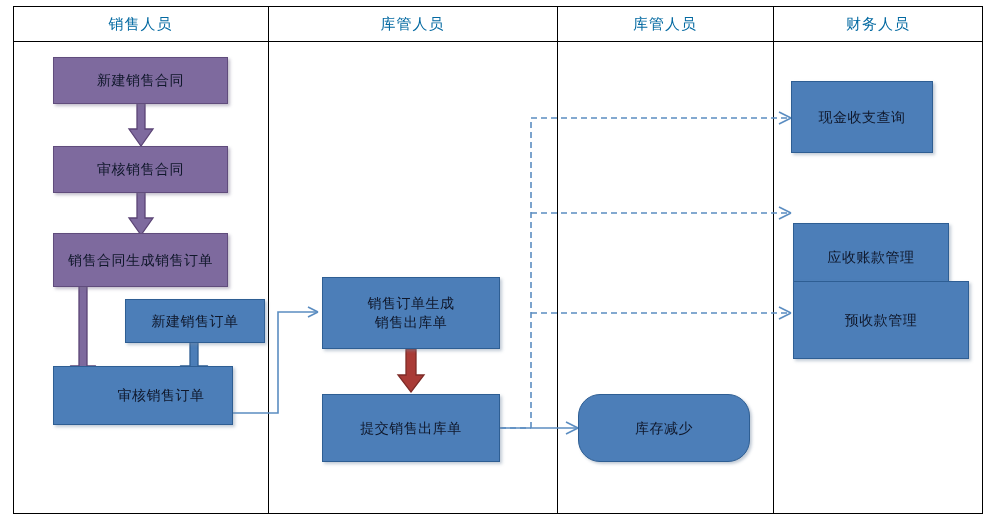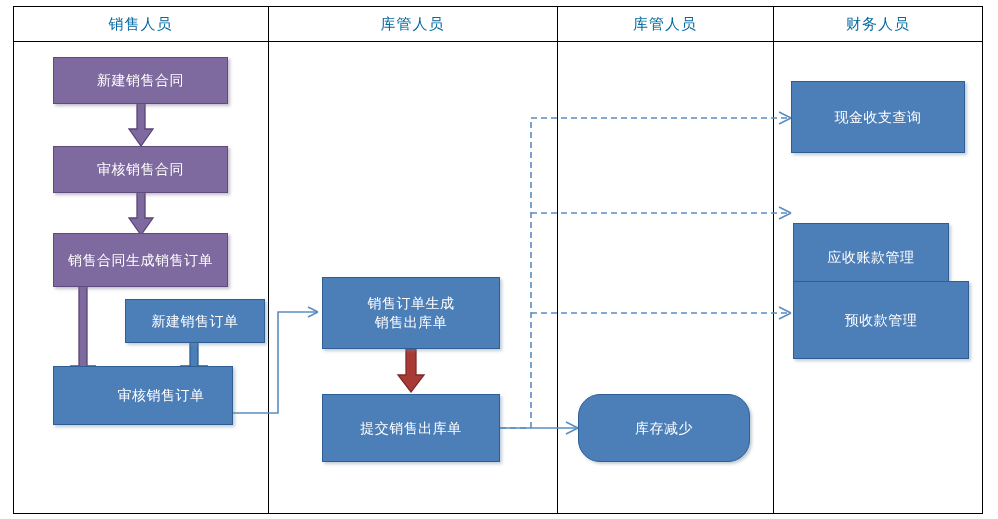--- a/index.html
+++ b/index.html
@@ -37,21 +37,21 @@
     font-size:15px;color:#0369a1;
     letter-spacing:1px;
     white-space:nowrap;
   }
   
   .node{
     position:absolute;
     box-sizing:border-box;
     display:flex;align-items:center;justify-content:center;
     text-align:center;
-    color:#ffffff;
+    color:#0f172a;
     font-size:14px;
     line-height:1.35;
     letter-spacing:.5px;
   }
   .node.purple{
     background:#7E6A9E;
     border:1.6px solid #604C7C;
     box-shadow:2px 2px 3px rgba(120,110,140,.45);
   }
   .node.blue{
@@ -172,21 +172,21 @@
   </div>
 
   <div class="node blue" style="left:322px;top:394px;width:178px;height:68px;">
     <span>提交销售出库单</span>
   </div>
 
   <div class="node blue" style="left:578px;top:394px;width:172px;height:68px;border-radius:22px;">
     <span>库存减少</span>
   </div>
 
-  <div class="node blue" style="left:791px;top:81px;width:174px;height:72px;">
+  <div class="node blue" style="left:791px;top:81px;width:142px;height:72px;">
     <span>现金收支查询</span>
   </div>
 
   <div class="node blue" style="left:793px;top:179px;width:156px;height:68px;margin-top:44px;">
     <span>应收账款管理</span>
   </div>
 
   <div class="node blue" style="left:793px;top:281px;width:176px;height:78px;">
     <span>预收款管理</span>
   </div>

